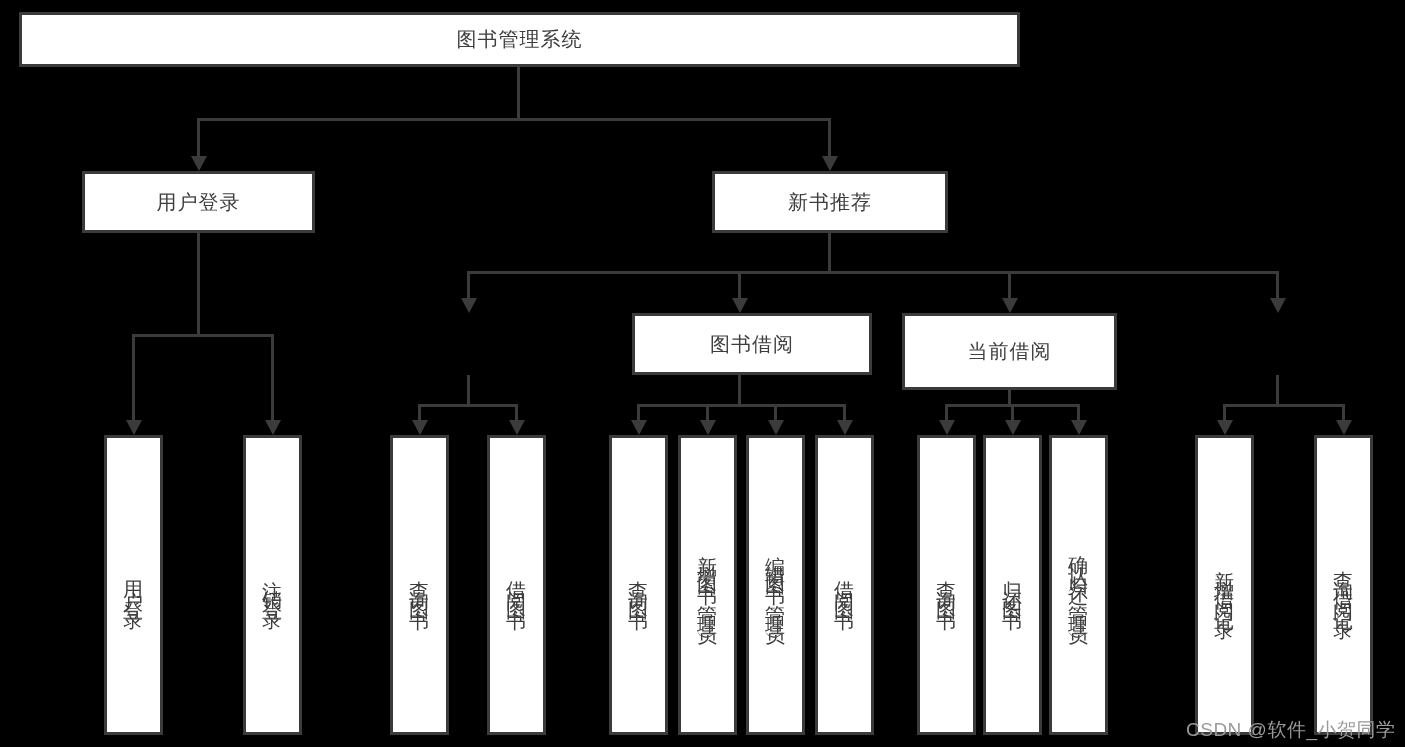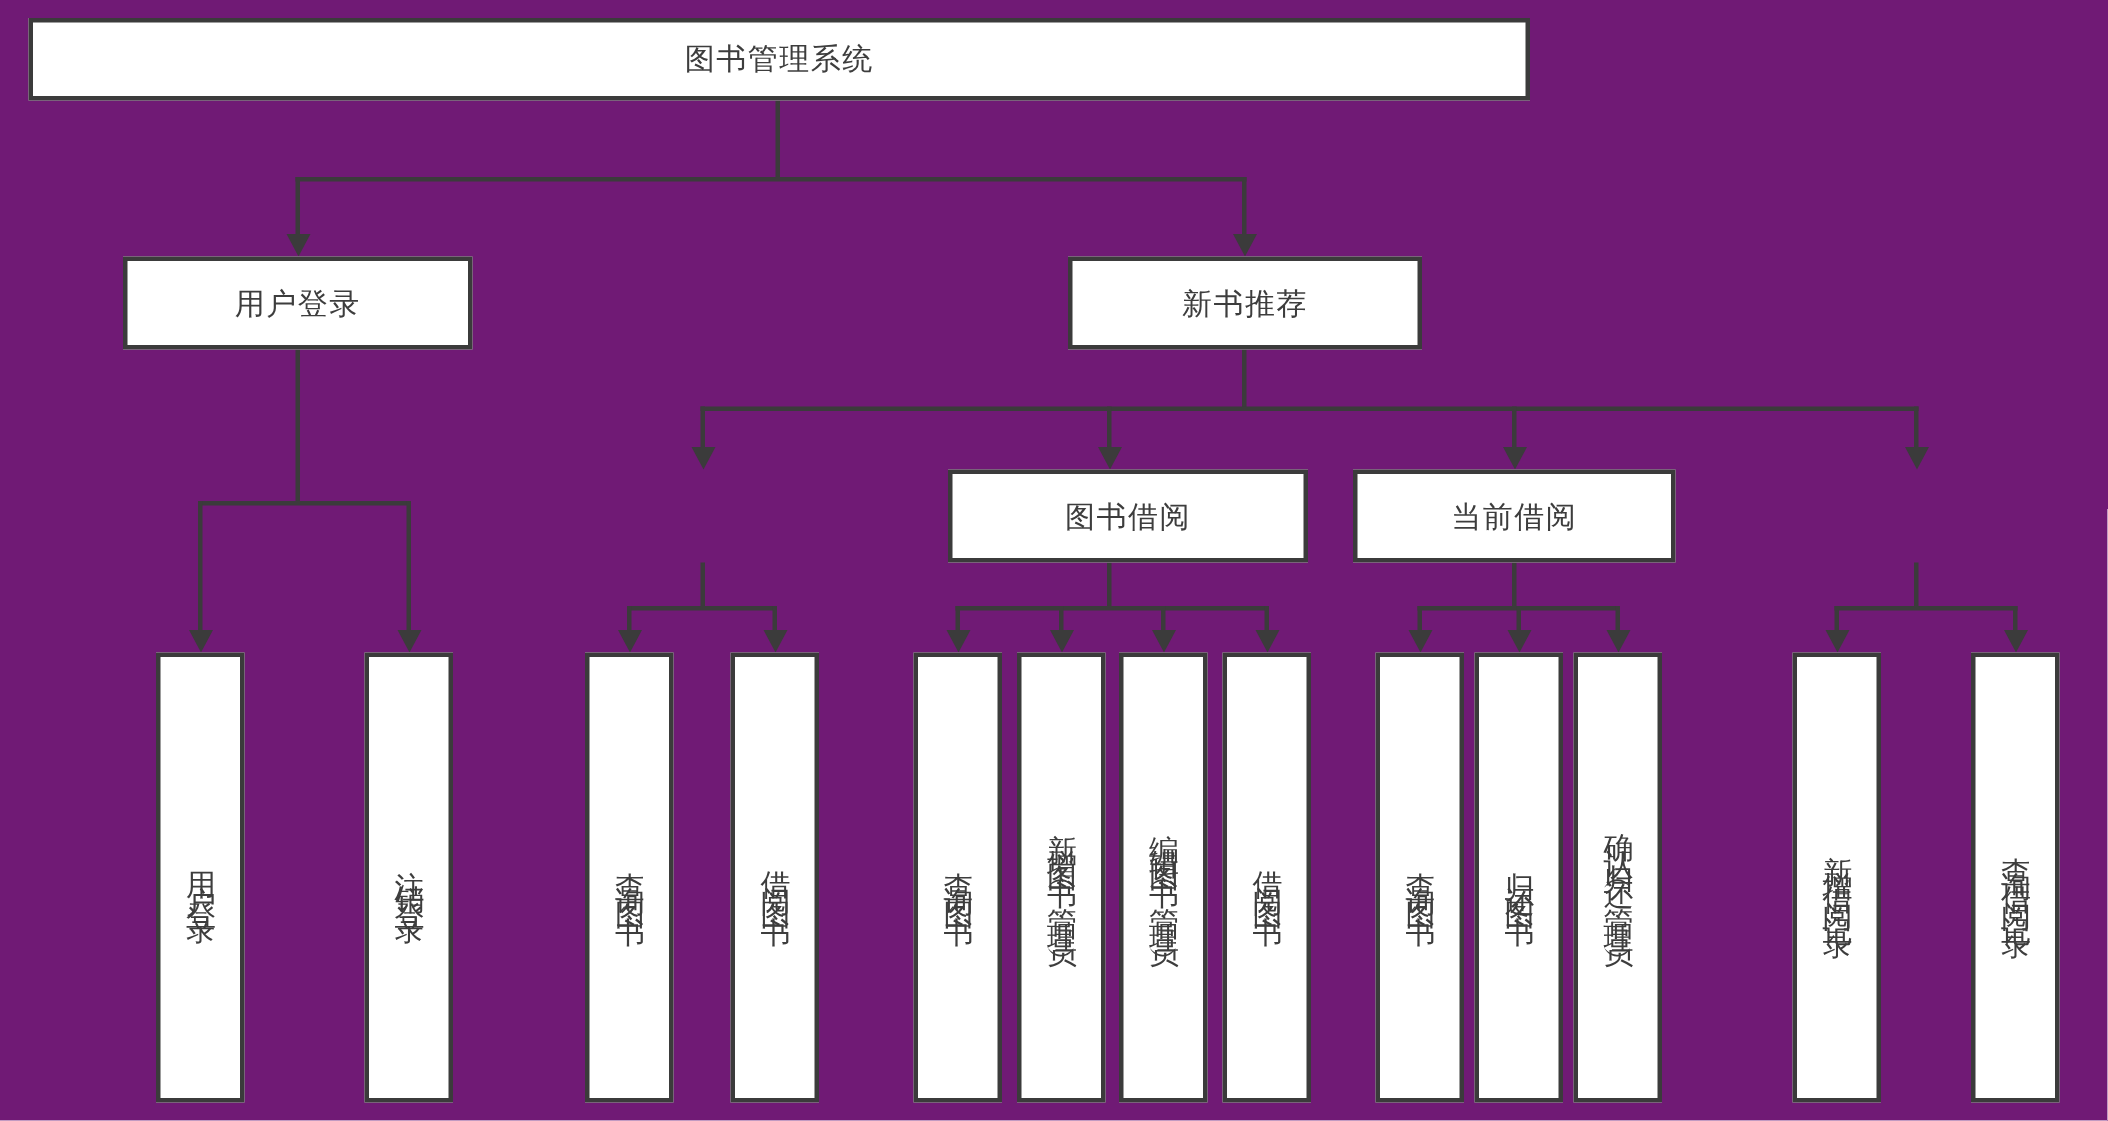--- a/index.html
+++ b/index.html
@@ -1,20 +1,20 @@
 <!DOCTYPE html>
 <html><head>
 <meta charset="utf-8">
 <style>
   html, body { margin: 0; padding: 0; background: #ffffff; }
   .canvas {
     position: relative;
     width: 1405px;
     height: 747px;
-    background: #701a75;
+    background: #000000;
     font-family: "Liberation Sans", sans-serif;
     overflow: hidden;
   }
   .box {
     position: absolute;
     background: #ffffff;
     border: 3px solid #3b3b3b;
     box-sizing: border-box;
     display: flex;
     align-items: center;
@@ -95,21 +95,21 @@
   <div class="vline" style="left:738px; top:271px; height:29px;"></div>
   <div class="arr" style="left:732px; top:298px;"></div>
   <div class="vline" style="left:1008px; top:271px; height:29px;"></div>
   <div class="arr" style="left:1002px; top:298px;"></div>
   <div class="vline" style="left:1276px; top:271px; height:29px;"></div>
   <div class="arr" style="left:1270px; top:298px;"></div>
 
   <div class="box" style="left:632px; top:313px; width:240px; height:62px;">
     <span>图书借阅</span>
   </div>
-  <div class="box" style="left:902px; top:313px; width:215px; height:62px;">
+  <div class="box" style="left:902px; top:313px; width:215px; height:77px;">
     <span>当前借阅</span>
   </div>
 
   <div class="vline" style="left:467px; top:375px; height:31px;"></div>
   <div class="hline" style="left:418px; top:404px; width:100px;"></div>
   <div class="vline" style="left:418px; top:404px; height:17px;"></div>
   <div class="arr" style="left:412px; top:420px;"></div>
   <div class="vline" style="left:515px; top:404px; height:17px;"></div>
   <div class="arr" style="left:509px; top:420px;"></div>
 
@@ -177,14 +177,15 @@
     <span>确认归还（管理员）</span>
   </div>
 
   <div class="box leaf" style="left:1195px; top:435px; width:59px; height:300px;">
     <span>新增借阅记录</span>
   </div>
   <div class="box leaf" style="left:1314px; top:435px; width:59px; height:300px;">
     <span>查询借阅记录</span>
   </div>
 
+  <div class="watermark">CSDN @软件_小贺同学</div>
 
 </div>
 
 </body></html>

